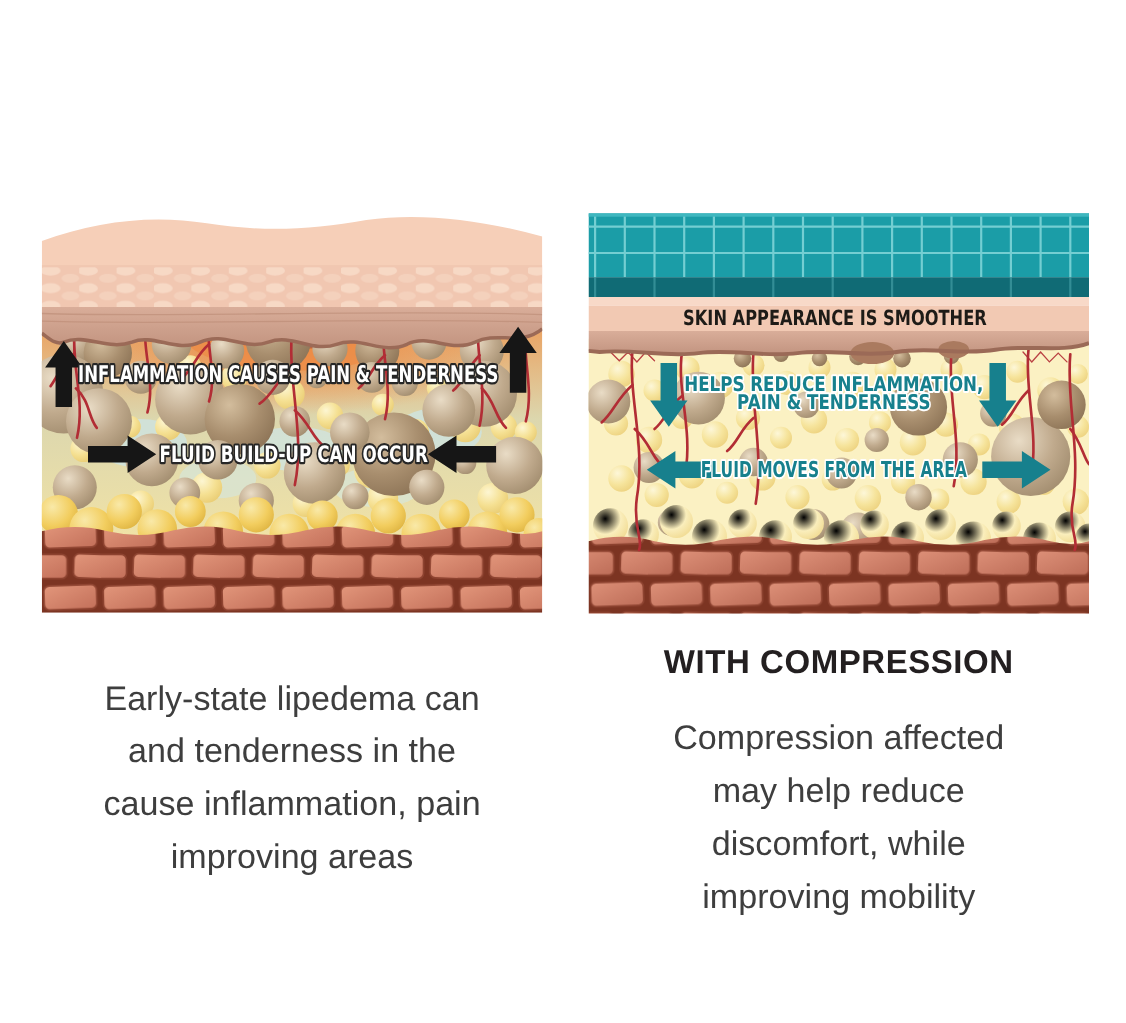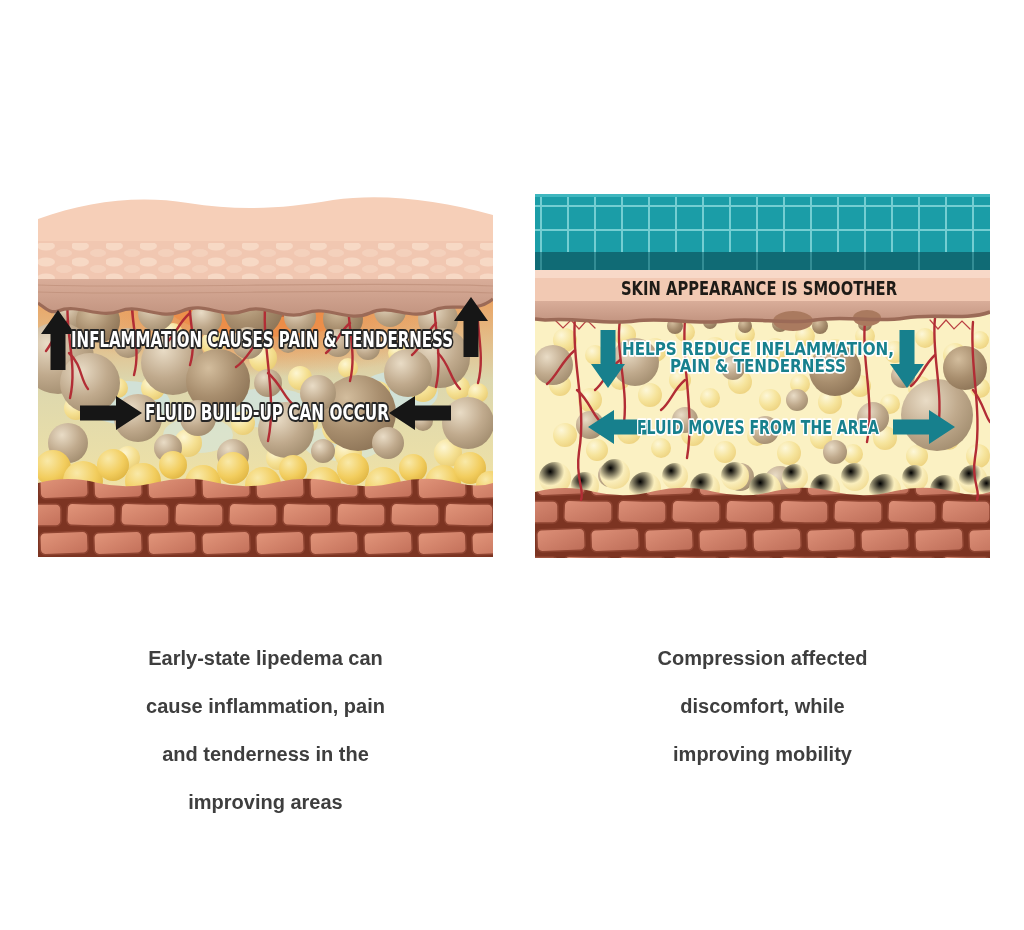--- a/index.html
+++ b/index.html
@@ -3,22 +3,22 @@
 <meta charset="utf-8">
 <style>
   html,body{margin:0;padding:0;background:#ffffff;}
   body{width:1024px;height:930px;position:relative;overflow:hidden;
        font-family:"Liberation Sans",sans-serif;}
   .stage{position:absolute;inset:0;}
   .panel{position:absolute;}
   .caption{position:absolute;text-align:center;}
   .cap-h{font-family:"Liberation Sans",sans-serif;font-weight:700;font-size:30px;
          line-height:36px;letter-spacing:.5px;color:#231f20;}
-  .cap-b{margin-top:49px;font-family:"Liberation Sans",sans-serif;font-weight:700;
-         font-size:20px;line-height:48px;color:#3e3e3e;}
+  .cap-b{margin-top:26px;font-family:"Liberation Sans",sans-serif;font-weight:400;
+         font-size:31px;line-height:48px;color:#3e3e3e;}
   .svglabel{font-family:"DejaVu Sans","Liberation Sans",sans-serif;font-weight:800;}
   svg{display:block;}
 </style>
 </head>
 <body>
 
 <div class="stage">
 
   <div class="panel" style="left:38px;top:193px;width:417px;height:364px;">
     <svg width="455" height="364" viewBox="0 0 455 364">
@@ -431,27 +431,29 @@
         <text class="svglabel" x="223" y="165" font-size="18.5" text-anchor="middle" textLength="272" lengthAdjust="spacingAndGlyphs" fill="#17808d" stroke="#ffffff" stroke-width="3.5" stroke-linejoin="round" paint-order="stroke">HELPS REDUCE INFLAMMATION,</text>
         <text class="svglabel" x="223" y="182" font-size="18.5" text-anchor="middle" textLength="176" lengthAdjust="spacingAndGlyphs" fill="#17808d" stroke="#ffffff" stroke-width="3.5" stroke-linejoin="round" paint-order="stroke">PAIN &amp; TENDERNESS</text>
         <text class="svglabel" x="223" y="244" font-size="20" text-anchor="middle" textLength="242" lengthAdjust="spacingAndGlyphs" fill="#17808d" stroke="#ffffff" stroke-width="3.5" stroke-linejoin="round" paint-order="stroke">FLUID MOVES FROM THE AREA</text>
       </g>
     </svg>
   </div>
 
   <div class="caption" style="left:38px;top:585px;width:455px;">
     <div class="cap-b">
       <div>Early-state lipedema can</div>
+      <div>and tenderness in the</div>
       <div>cause inflammation, pain</div>
-      <div>and tenderness in the</div>
       <div>improving areas</div>
     </div>
   </div>
 
   <div class="caption" style="left:535px;top:585px;width:455px;">
+    <div class="cap-h">WITH COMPRESSION</div>
     <div class="cap-b">
       <div>Compression affected</div>
+      <div>may help reduce</div>
       <div>discomfort, while</div>
       <div>improving mobility</div>
     </div>
   </div>
 
 </div>
 
 </body></html>

